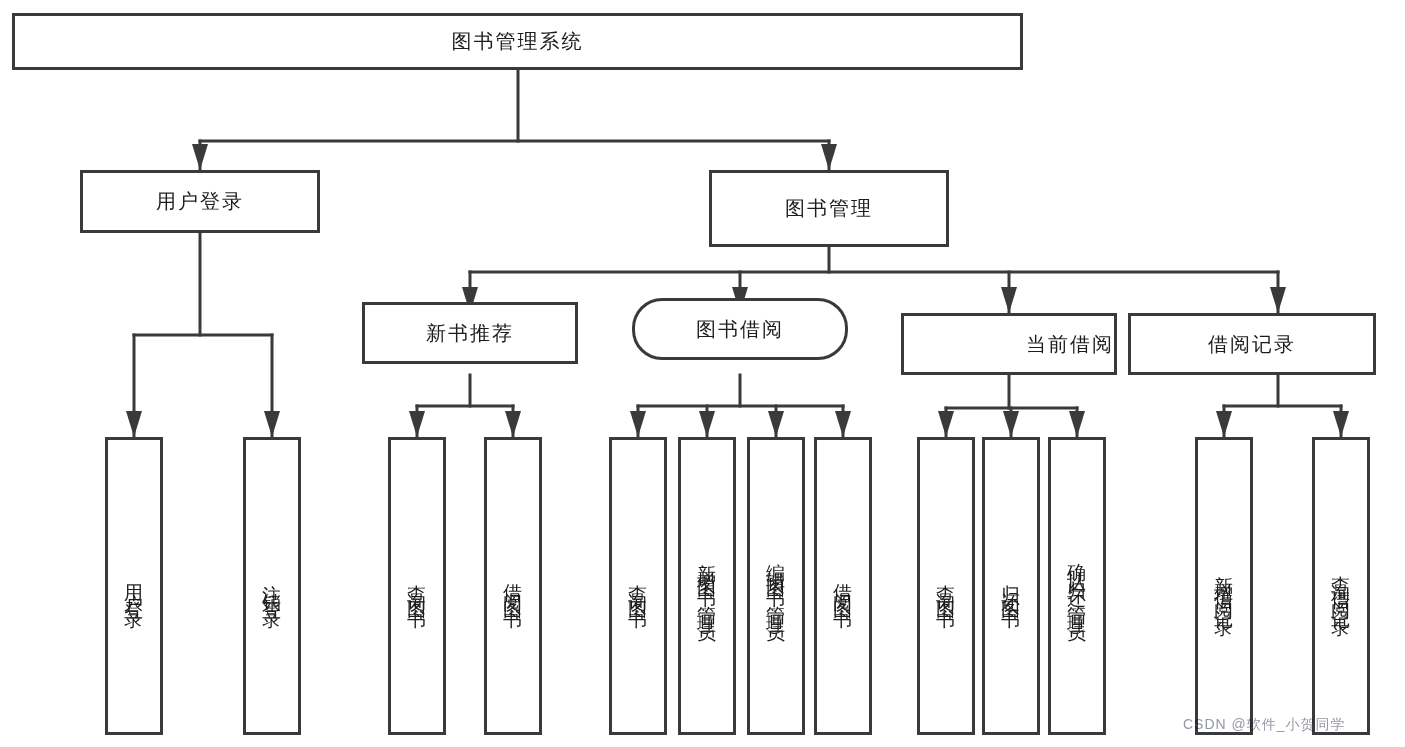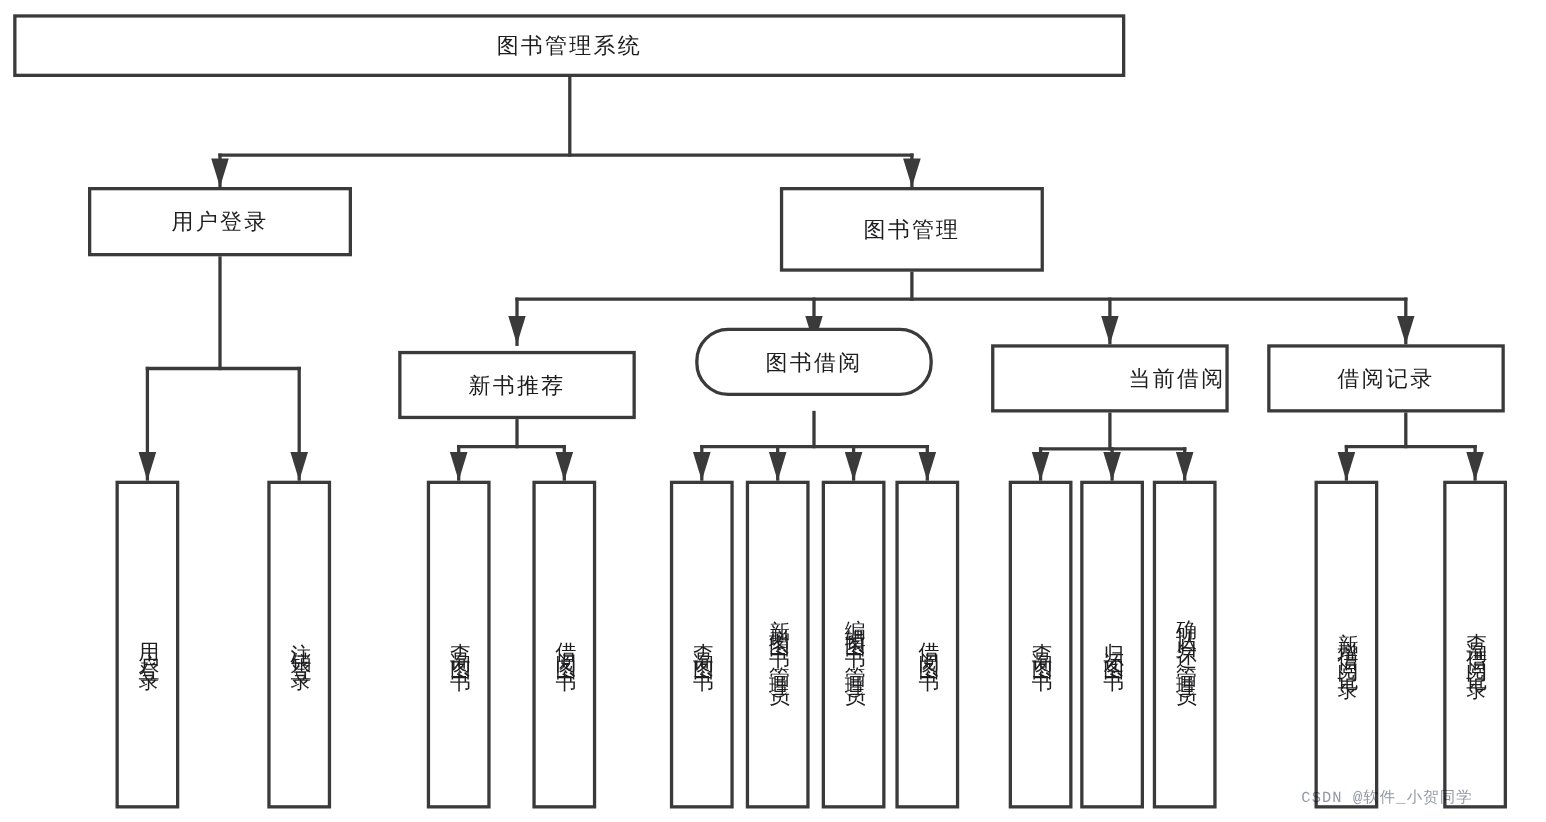--- a/index.html
+++ b/index.html
@@ -2,21 +2,21 @@
 <html><head>
 <meta charset="utf-8">
 <style>
   html, body { margin: 0; padding: 0; background: #ffffff; }
   .canvas {
     position: relative;
     width: 1405px;
     height: 747px;
     background: #ffffff;
     overflow: hidden;
-    font-family: Liberation Mono, monospace;
+    font-family: Liberation Sans, sans-serif;
     color: #1d1d1f;
   }
   svg.connectors {
     position: absolute;
     left: 0; top: 0;
     width: 1405px; height: 747px;
     pointer-events: none;
   }
   .node {
     position: absolute;
@@ -59,24 +59,24 @@
     font-size: 14px;
     letter-spacing: 1px;
     color: #9399a4;
     mix-blend-mode: multiply;
     white-space: nowrap;
   }
   
   #root-box   { left: 12px;  top: 13px;  width: 1011px; height: 57px; }
   #l2-login   { left: 80px;  top: 170px; width: 240px;  height: 63px; }
   #l2-mgmt    { left: 709px; top: 170px; width: 240px;  height: 77px; }
-  #l3-newbook { left: 362px; top: 319px; width: 216px;  height: 62px; }
+  #l3-newbook { left: 362px; top: 302px; width: 216px;  height: 62px; }
   #l3-borrow  { left: 632px; top: 298px; width: 216px;  height: 62px; border-radius: 30px; }
   #l3-current { left: 901px; top: 313px; width: 216px;  height: 62px; justify-content: flex-end; }
-  #l3-records { left: 1152px;top: 313px; width: 216px;  height: 62px; }
+  #l3-records { left: 1128px;top: 313px; width: 248px;  height: 62px; }
   #lf-login1  { left: 105px; }
   #lf-login2  { left: 243px; }
   #lf-nb1     { left: 388px; }
   #lf-nb2     { left: 484px; }
   #lf-bb1     { left: 609px; }
   #lf-bb2     { left: 678px; }
   #lf-bb3     { left: 747px; }
   #lf-bb4     { left: 814px; }
   #lf-cb1     { left: 917px; }
   #lf-cb2     { left: 982px; }

